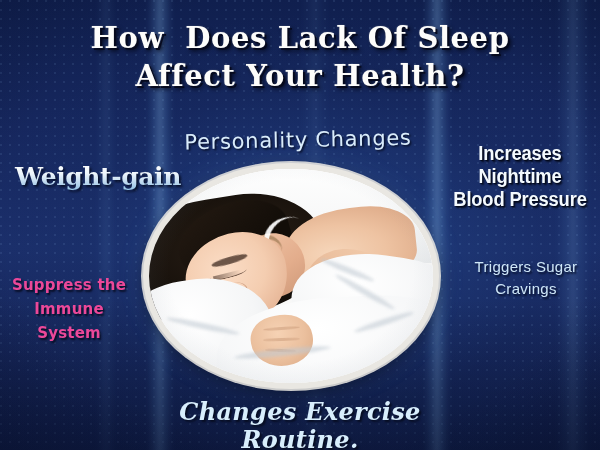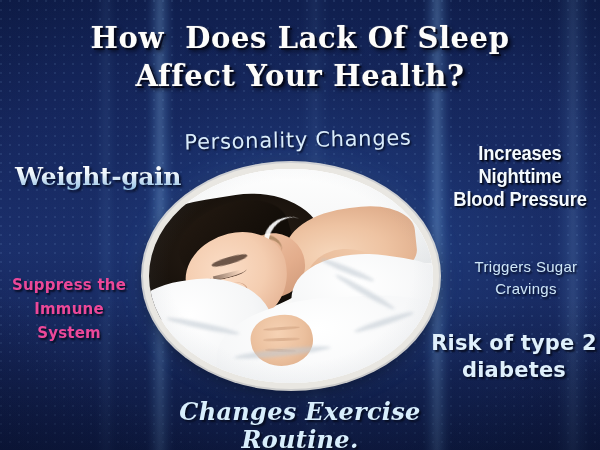--- a/index.html
+++ b/index.html
@@ -377,17 +377,15 @@
   <div class="label lbl-weight">Weight-gain</div>
   <div class="label lbl-personality">Personality Changes</div>
   <div class="label lbl-increases">Increases
 Nighttime
 Blood Pressure</div>
   <div class="label lbl-suppress">Suppress the
 Immune
 System</div>
   <div class="label lbl-triggers">Triggers Sugar
 Cravings</div>
-  <div class="label lbl-diabetes">Risk of type 2
-diabetes</div>
   <div class="label lbl-exercise">Changes Exercise Routine.</div>
 
 </div>
 
 </body></html>

